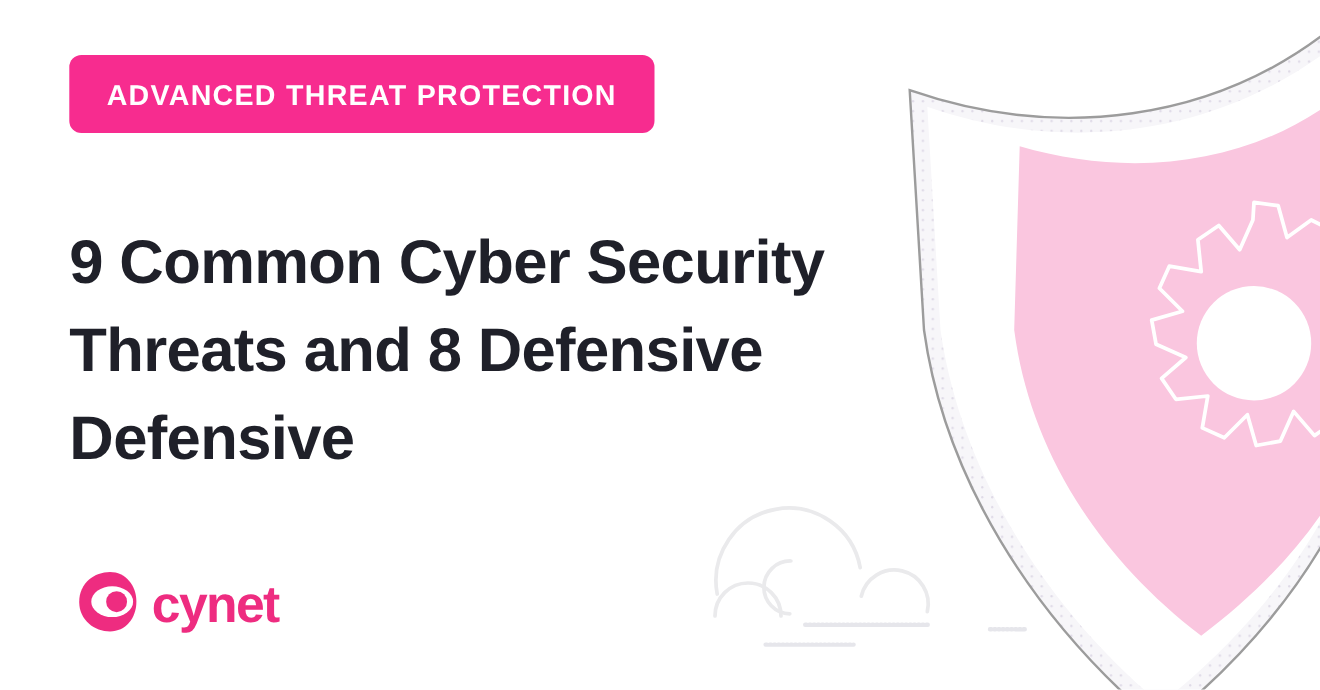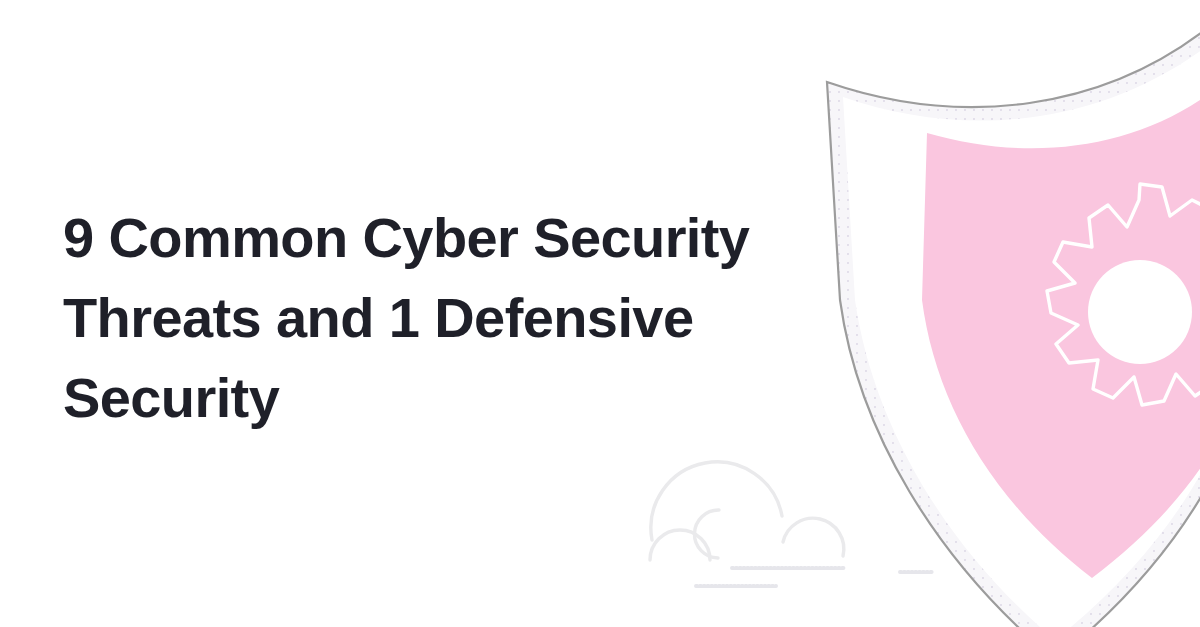--- a/index.html
+++ b/index.html
@@ -169,21 +169,39 @@
                    L -65 -29 L -86 -50 L -77 -70
                    L -48 -65 L -51 -94 L -32 -107
                    L -13 -85 L -1 -112 Z" fill="none" stroke="#FFFFFF" stroke-width="3.4" stroke-linejoin="round" stroke-linecap="round"></path>
           <circle cx="0" cy="0" r="52" fill="#FFFFFF"></circle>
         </g>
       </g>
 
     </g>
   </svg>
 
+  <div id="eyebrow-badge">
+    <span class="badge-text">ADVANCED THREAT PROTECTION</span>
+  </div>
 
   <h1 id="headline">
     <span class="hl-line">9 Common Cyber Security</span>
-    <span class="hl-line">Threats and 1 Defensive</span>
-    <span class="hl-line">Security</span>
+    <span class="hl-line">Threats and 8 Defensive</span>
+    <span class="hl-line">Defensive</span>
   </h1>
 
+  <div id="brand-logo">
+    <svg class="logo-mark" width="58" height="58" viewBox="0 0 58 58">
+
+      <path d="M 4 29
+               C 4 12 18 2 32 2
+               C 46 2 56 14 56 29
+               C 56 44 46 56 32 56
+               C 18 56 4 46 4 29 Z" fill="#EE2C80"></path>
+
+      <ellipse cx="34" cy="29" rx="19" ry="14" fill="#FFFFFF"></ellipse>
+
+      <circle cx="38" cy="29" r="9.5" fill="#EE2C80"></circle>
+    </svg>
+    <span class="logo-word">cynet</span>
+  </div>
 
 </div>
 
 </body></html>

